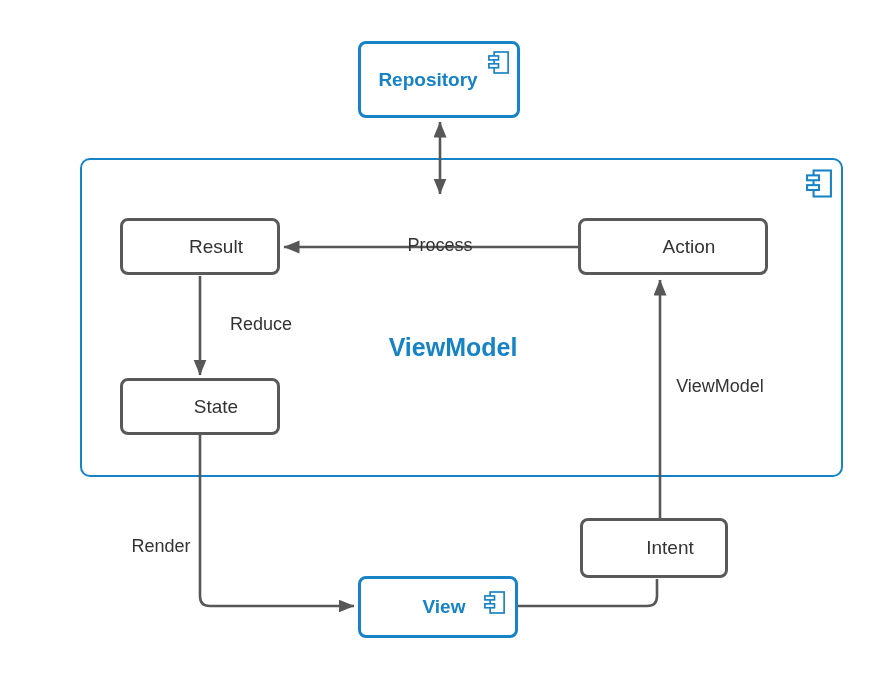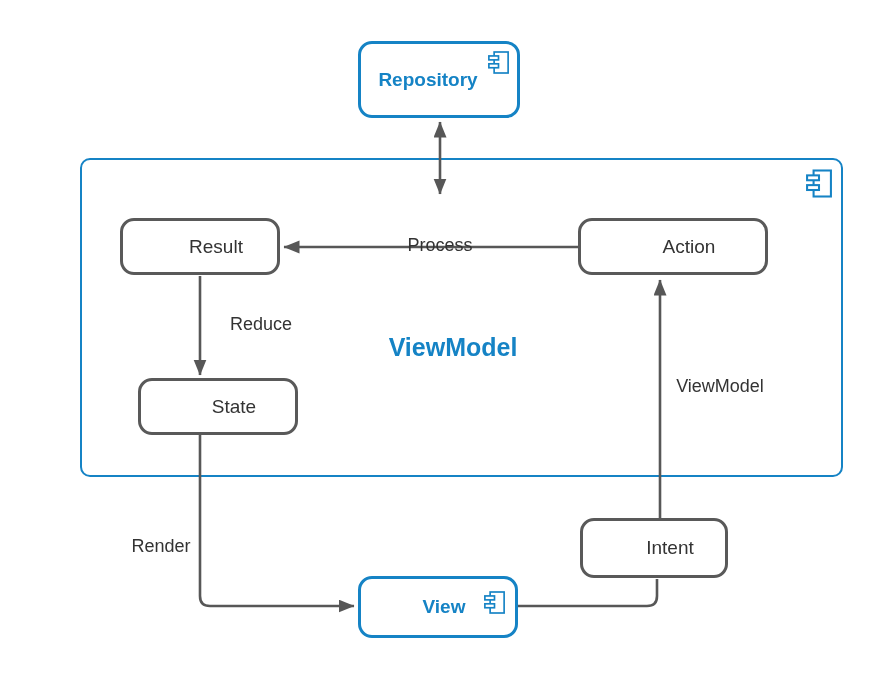--- a/index.html
+++ b/index.html
@@ -21,30 +21,30 @@
     border-radius:10px;background:transparent;z-index:1;
   }
   
   .wires{position:absolute;left:0;top:0;width:880px;height:677px;z-index:2;}
   .wires path{stroke:var(--connector-gray);stroke-width:2.6;fill:none;}
   #arrowhead path{fill:var(--connector-gray);stroke:none;}
   
   .node{
     position:absolute;box-sizing:border-box;background:var(--background);
     display:flex;align-items:center;justify-content:center;
-    border-radius:14px;z-index:3;
+    border-radius:8px;z-index:3;
   }
   .node-gray{border:3px solid var(--node-border-gray);padding-left:32px;}
   .node-blue{border:3px solid var(--accent-blue);}
   .node-label{font-size:19px;color:var(--label-text);}
   .node-label-blue{font-size:19px;font-weight:bold;color:var(--accent-blue);}
   .repo{left:358px;top:41px;width:162px;height:77px;padding-right:22px;}
   .result{left:120px;top:218px;width:160px;height:57px;}
   .action{left:578px;top:218px;width:190px;height:57px;}
-  .state{left:138px;top:378px;width:160px;height:57px;}
+  .state{left:120px;top:378px;width:160px;height:57px;}
   .intent{left:580px;top:518px;width:148px;height:60px;}
   .view{left:358px;top:576px;width:160px;height:62px;padding-right:28px;padding-left:40px;}
   
   .comp-icon{position:absolute;}
   .comp-icon rect{fill:var(--background);stroke:var(--accent-blue);stroke-width:1.9;}
   .icon-repo{top:7px;right:8px;}
   .icon-view{top:12px;right:10px;}
   .icon-vm{top:9px;right:9px;}
   
   .edge-label{

